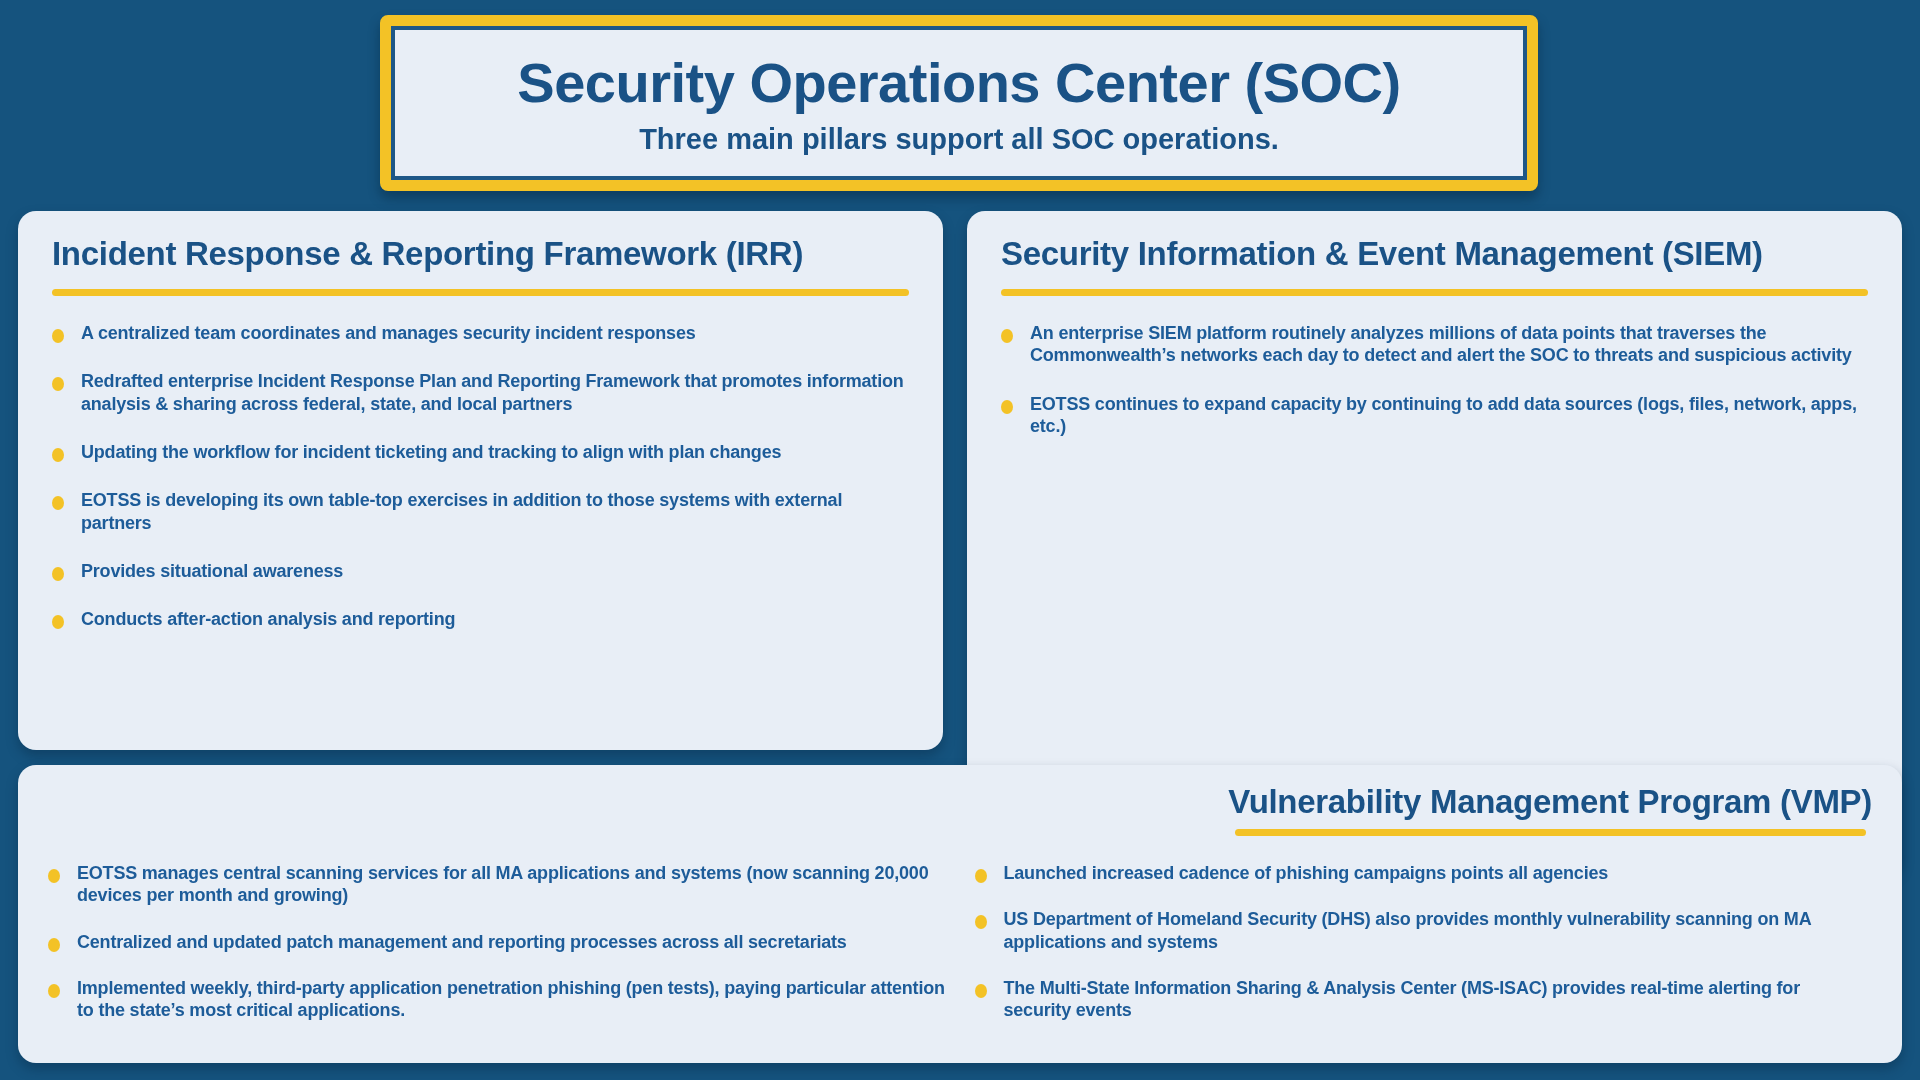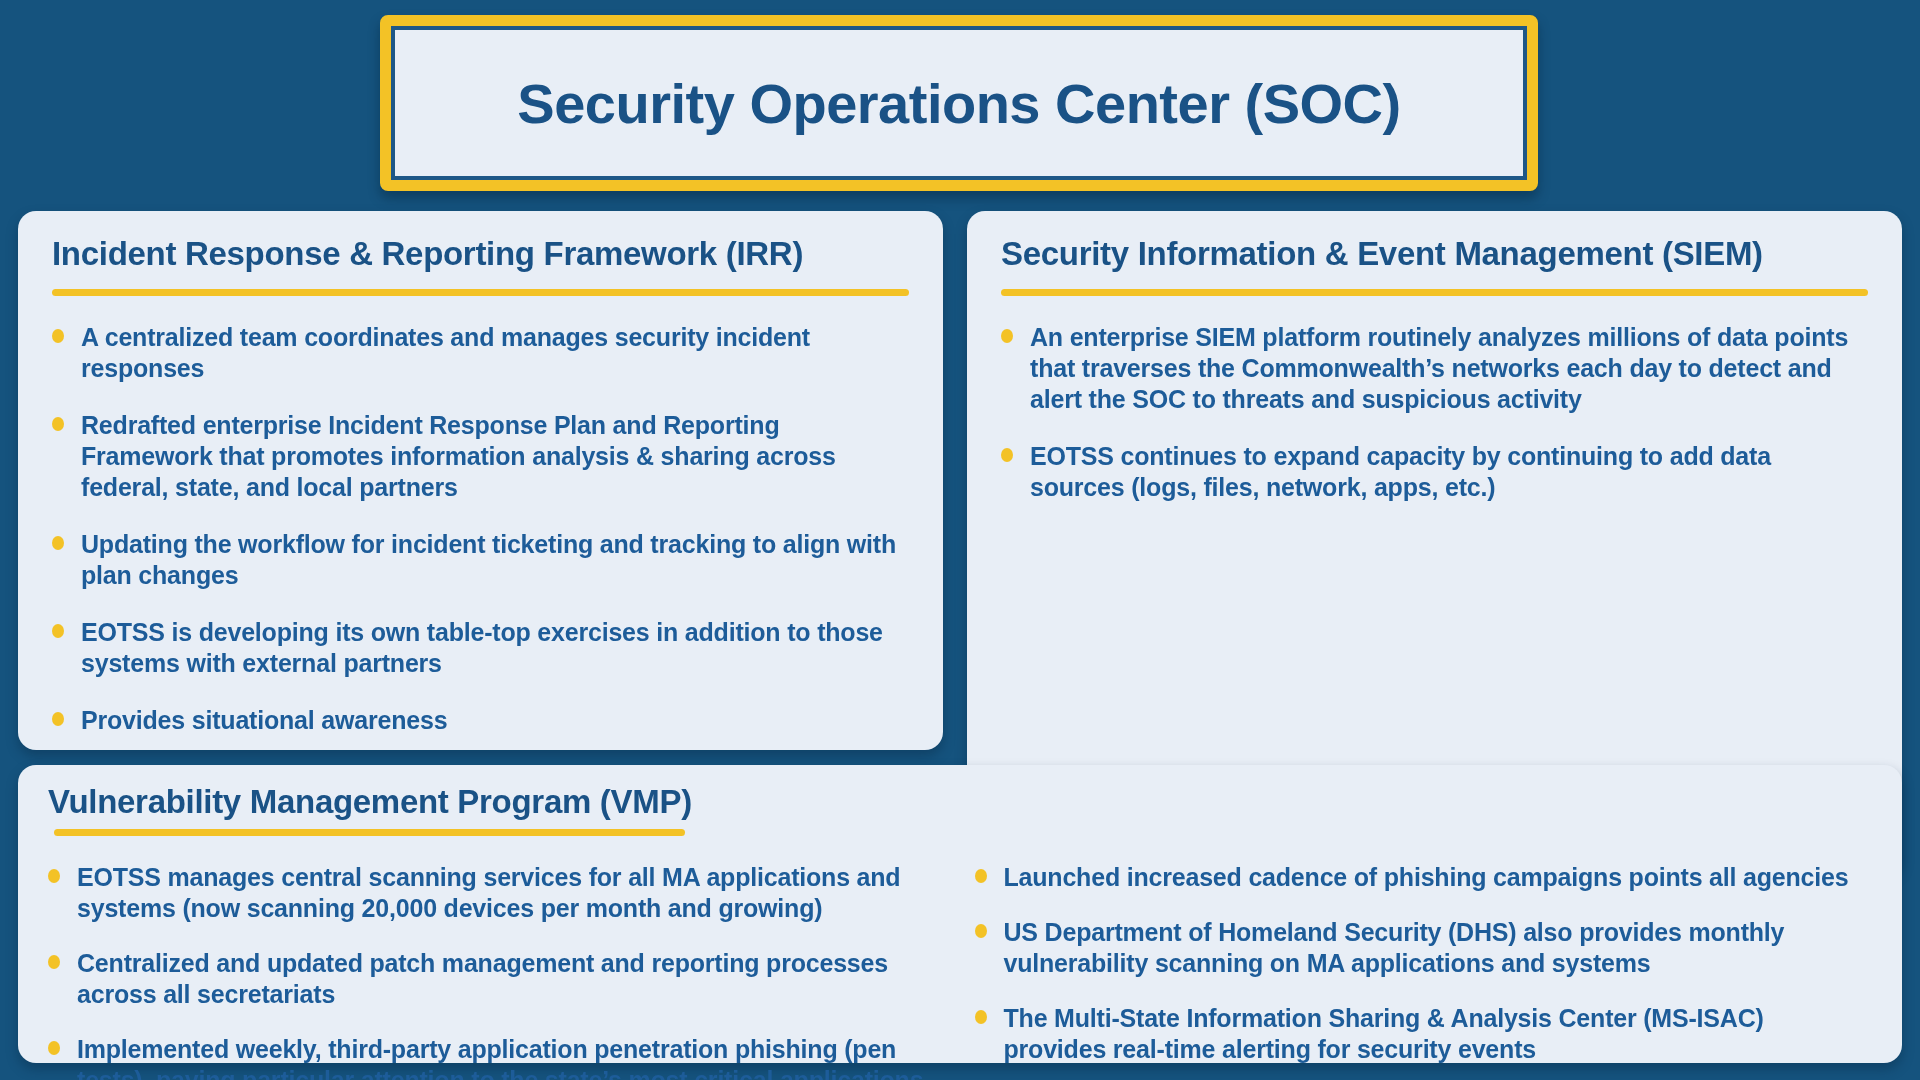--- a/index.html
+++ b/index.html
@@ -56,41 +56,42 @@
 
   ul.bullets{list-style:none;}
   ul.bullets li{
     display:flex;align-items:flex-start;gap:17px;margin-top:26px;
   }
   .dot{
     flex:0 0 auto;width:12px;height:14px;border-radius:50%;
     background:var(--accent-gold);margin-top:7px;
   }
   .bullet-text{
-    color:var(--body-text);font-size:25px;font-weight:bold;line-height:1.24;
+    color:var(--body-text);font-size:18px;font-weight:bold;line-height:1.24;
     letter-spacing:-.2px;
   }
 
   
-  .vmp-head{display:flex;justify-content:flex-start;}
+  .vmp-head{display:flex;justify-content:flex-end;}
   .vmp-head-inner{display:inline-block;text-align:center;}
   .vmp-head-inner .rule{margin:8px auto 0 auto;width:98%;}
   .vmp-cols{
     display:grid;grid-template-columns:1fr 1fr;column-gap:29px;
     margin-top:2px;
   }
   .vmp-cols ul.bullets li{margin-top:24px;}
 </style>
 </head>
 <body>
 
 <div class="stage">
 
   <header class="title-box">
     <h1>Security Operations Center (SOC)</h1>
+    <p>Three main pillars support all SOC operations.</p>
   </header>
 
   <section class="card card-irr">
     <h2>Incident Response &amp; Reporting Framework (IRR)</h2>
     <div class="rule"></div>
     <ul class="bullets">
         <li>
           <span class="dot"></span>
           <span class="bullet-text">A centralized team coordinates and manages security incident responses</span>
         </li>

